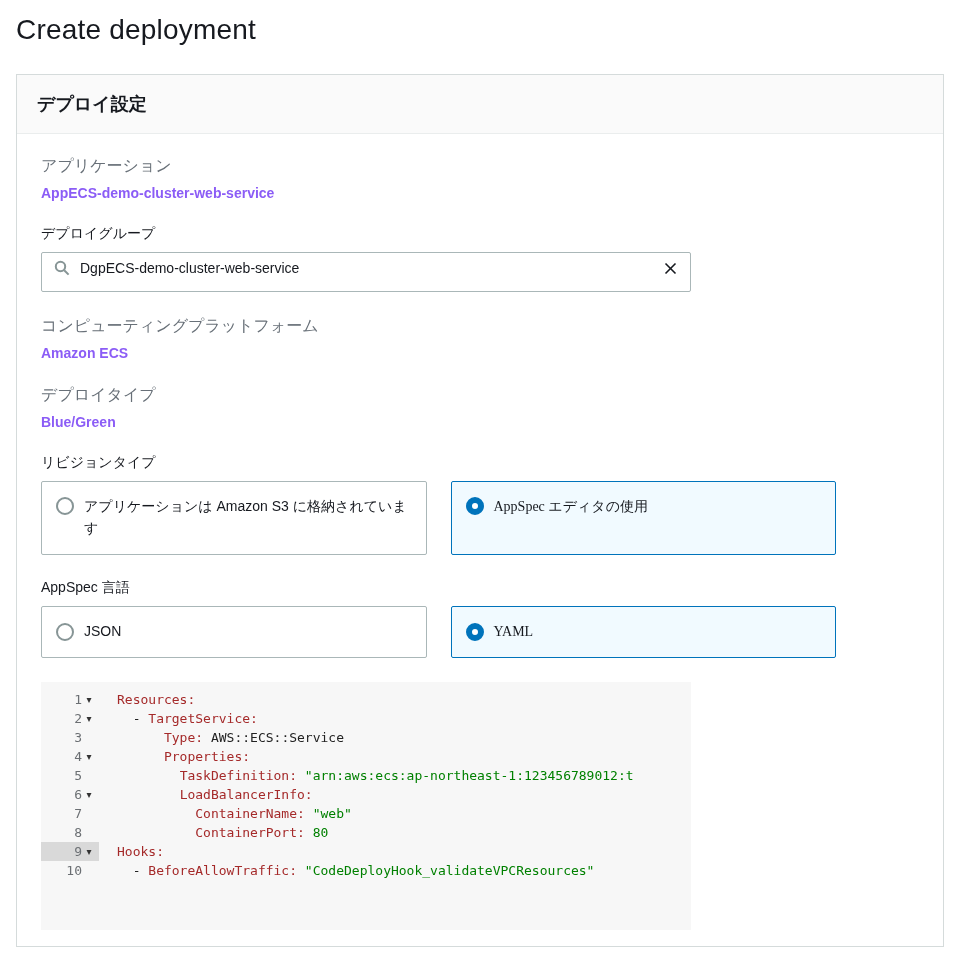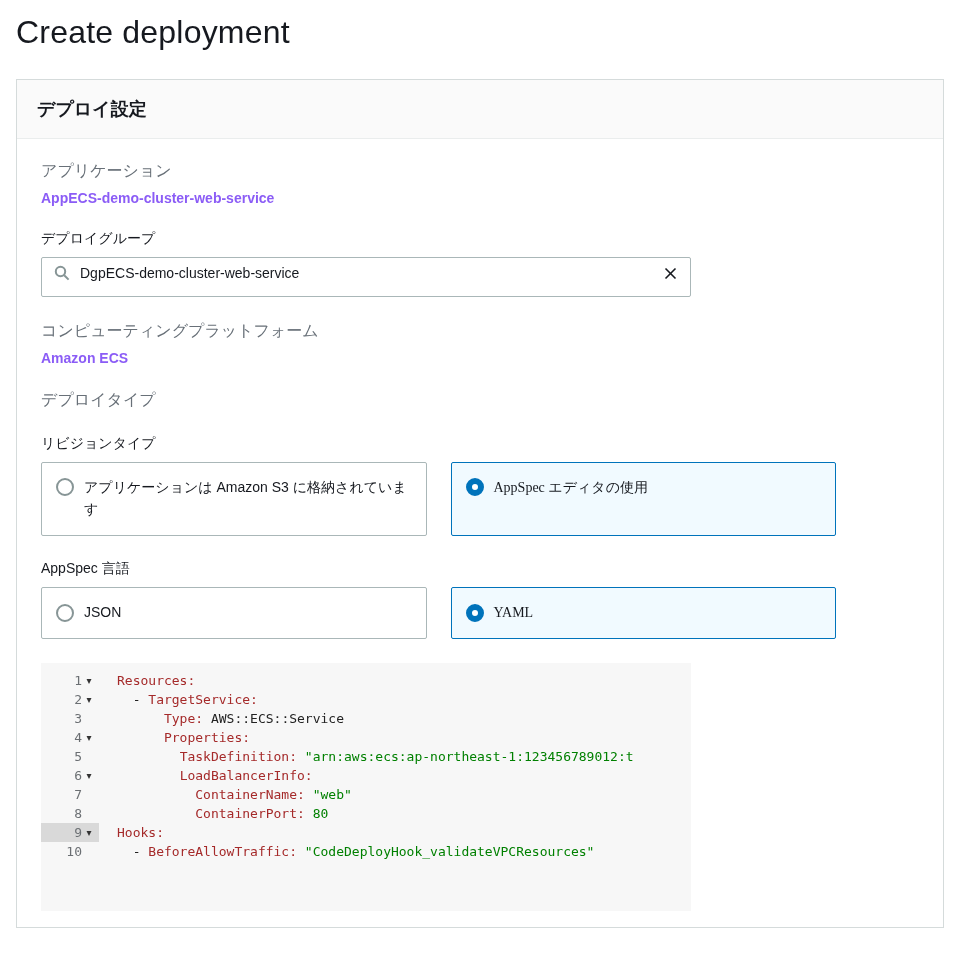--- a/index.html
+++ b/index.html
@@ -5,21 +5,21 @@
   * { box-sizing: border-box; margin: 0; padding: 0; }
   html, body { background: #ffffff; }
   body {
     width: 960px;
     min-height: 974px;
     font-family: "Liberation Sans", "DejaVu Sans", sans-serif;
     color: #16191f;
     overflow-x: hidden;
   }
   .page-title {
-    font-size: 32px;
+    font-size: 28px;
     font-weight: 500;
     color: #16191f;
     padding: 14px 16px 0 16px;
     letter-spacing: 0.2px;
   }
   .card {
     margin: 28px 16px 0 16px;
     border: 1px solid #d5dbdb;
     background: #ffffff;
   }
@@ -197,20 +197,21 @@
       </div>
     </div>
 
     <div class="field">
       <div class="label-gray">コンピューティングプラットフォーム</div>
       <div class="value-bold">Amazon ECS</div>
     </div>
 
     <div class="field">
       <div class="label-gray">デプロイタイプ</div>
+      <div class="value-bold">Blue/Green</div>
     </div>
 
     <div class="field">
       <div class="label-dark">リビジョンタイプ</div>
       <div class="tiles tiles-tall">
         <label class="tile">
           <span class="radio"></span>
           <span class="tile-label">アプリケーションは Amazon S3 に格納されています</span>
         </label>
         <label class="tile selected">

